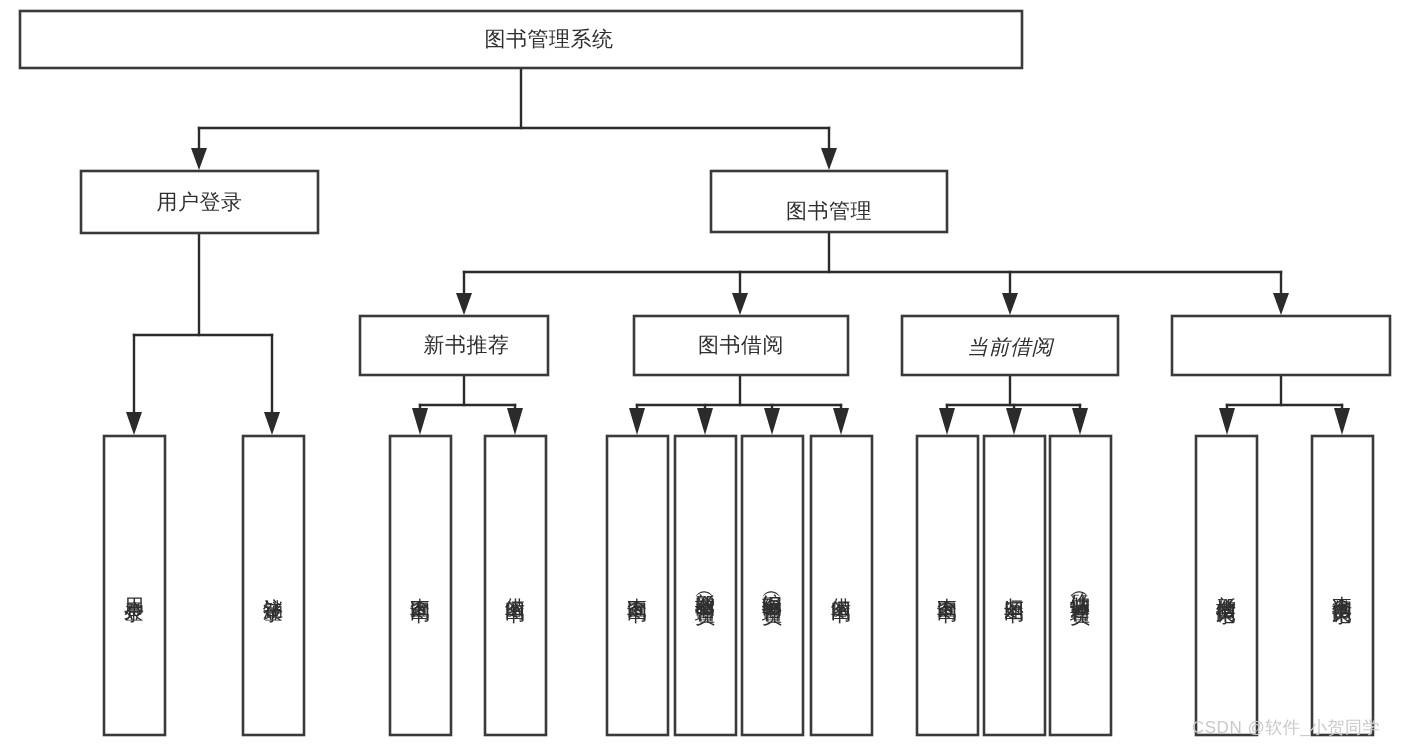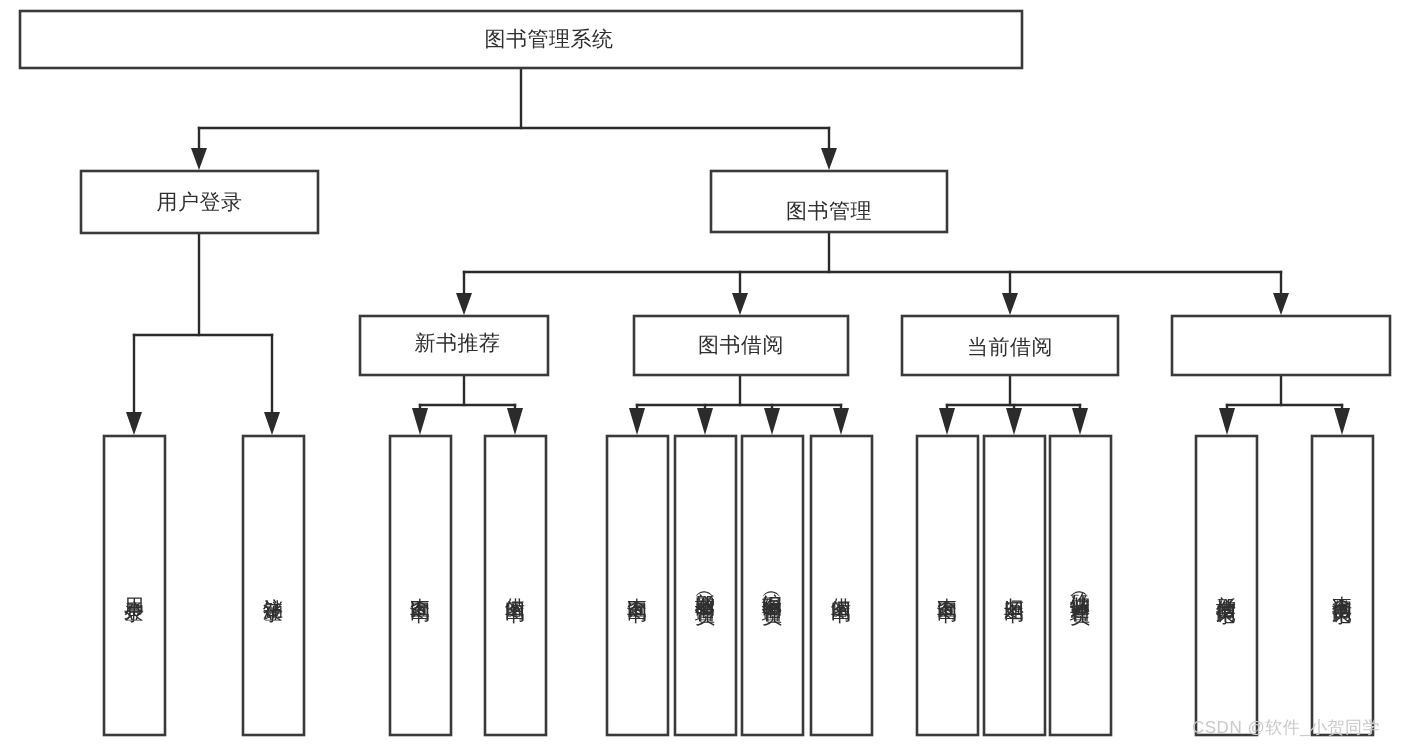--- a/index.html
+++ b/index.html
@@ -180,23 +180,23 @@
 
     <rect class="node-rect" x="1196" y="436" width="61" height="299"></rect>
     <rect class="node-rect" x="1312" y="436" width="61" height="299"></rect>
   </svg>
 
   <div class="node-label" style="left:20px; top:11px; width:1002px; height:57px;margin-left:28px;">图书管理系统</div>
 
   <div class="node-label" style="left:81px; top:171px; width:237px; height:62px;">用户登录</div>
   <div class="node-label" style="left:711px; top:181px; width:236px; height:61px;">图书管理</div>
 
-  <div class="node-label" style="left:351px; top:316px; width:213px; height:59px;font-family:Liberation Mono, monospace;">新书推荐</div>
+  <div class="node-label" style="left:360px; top:316px; width:213px; height:59px;">新书推荐</div>
   <div class="node-label" style="left:634px; top:316px; width:214px; height:59px;border-radius:19px;">图书借阅</div>
-  <div class="node-label" style="left:902px; top:316px; width:216px; height:62px;">当前借阅</div>
+  <div class="node-label" style="left:902px; top:316px; width:216px; height:62px;font-style:italic;">当前借阅</div>
 
   <div class="node-label vertical" style="left:104px; top:436px; width:61px; height:299px;">用户登录</div>
   <div class="node-label vertical" style="left:243px; top:436px; width:61px; height:299px;">注销登录</div>
 
   <div class="node-label vertical" style="left:390px; top:436px; width:61px; height:299px;">查询图书</div>
   <div class="node-label vertical" style="left:485px; top:436px; width:61px; height:299px;">借阅图书</div>
 
   <div class="node-label vertical" style="left:607px; top:436px; width:61px; height:299px;">查询图书</div>
   <div class="node-label vertical" style="left:675px; top:436px; width:61px; height:299px;">新增图书（管理员）</div>
   <div class="node-label vertical" style="left:742px; top:436px; width:61px; height:299px;">编辑图书（管理员）</div>

